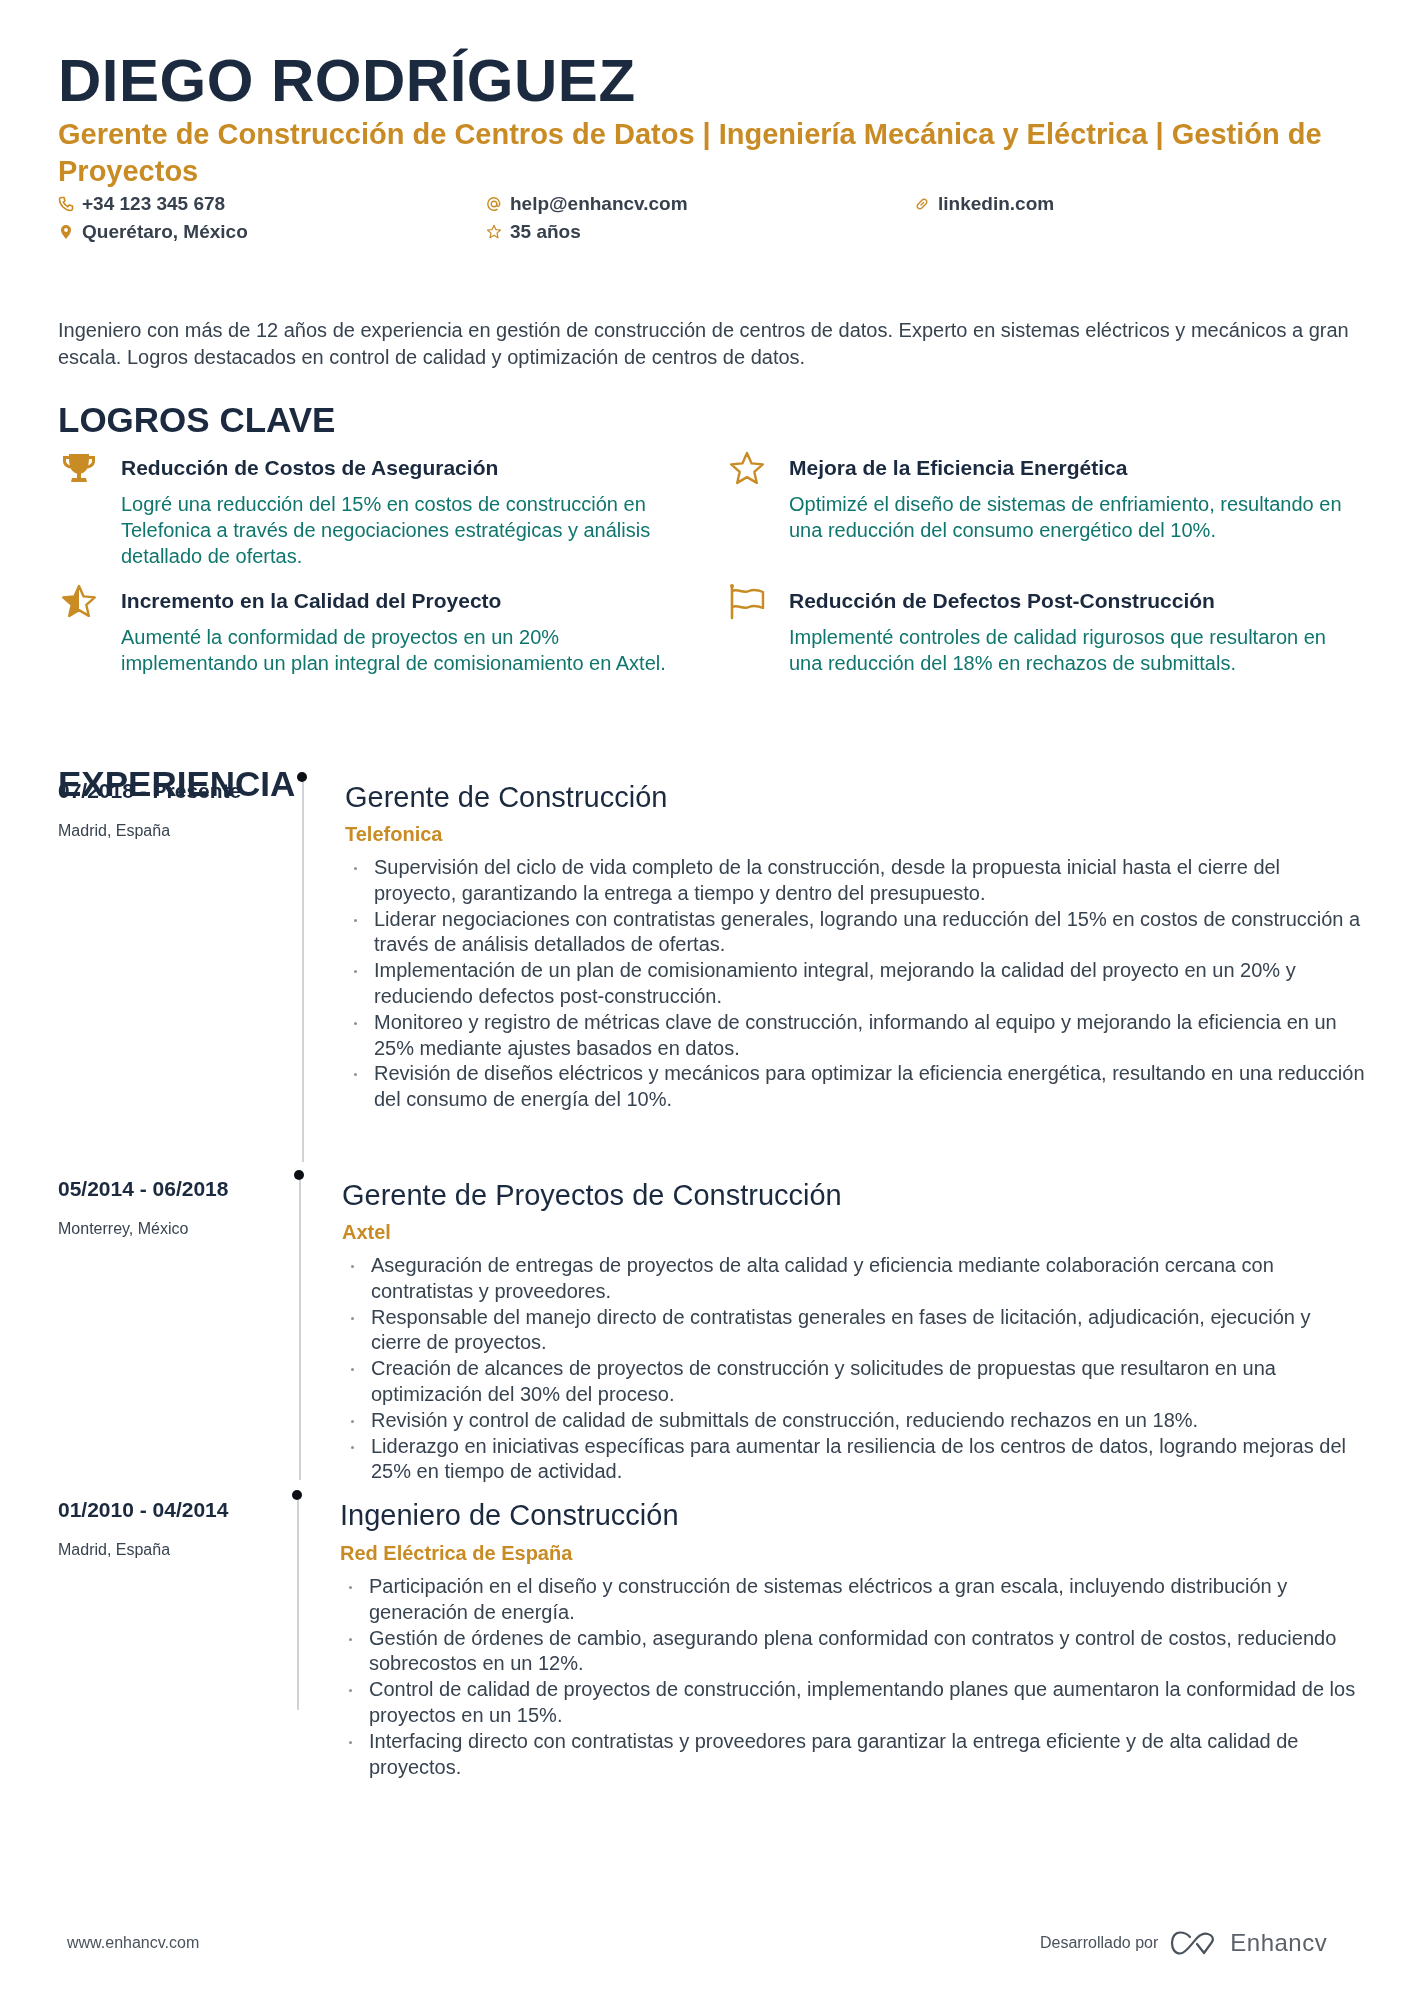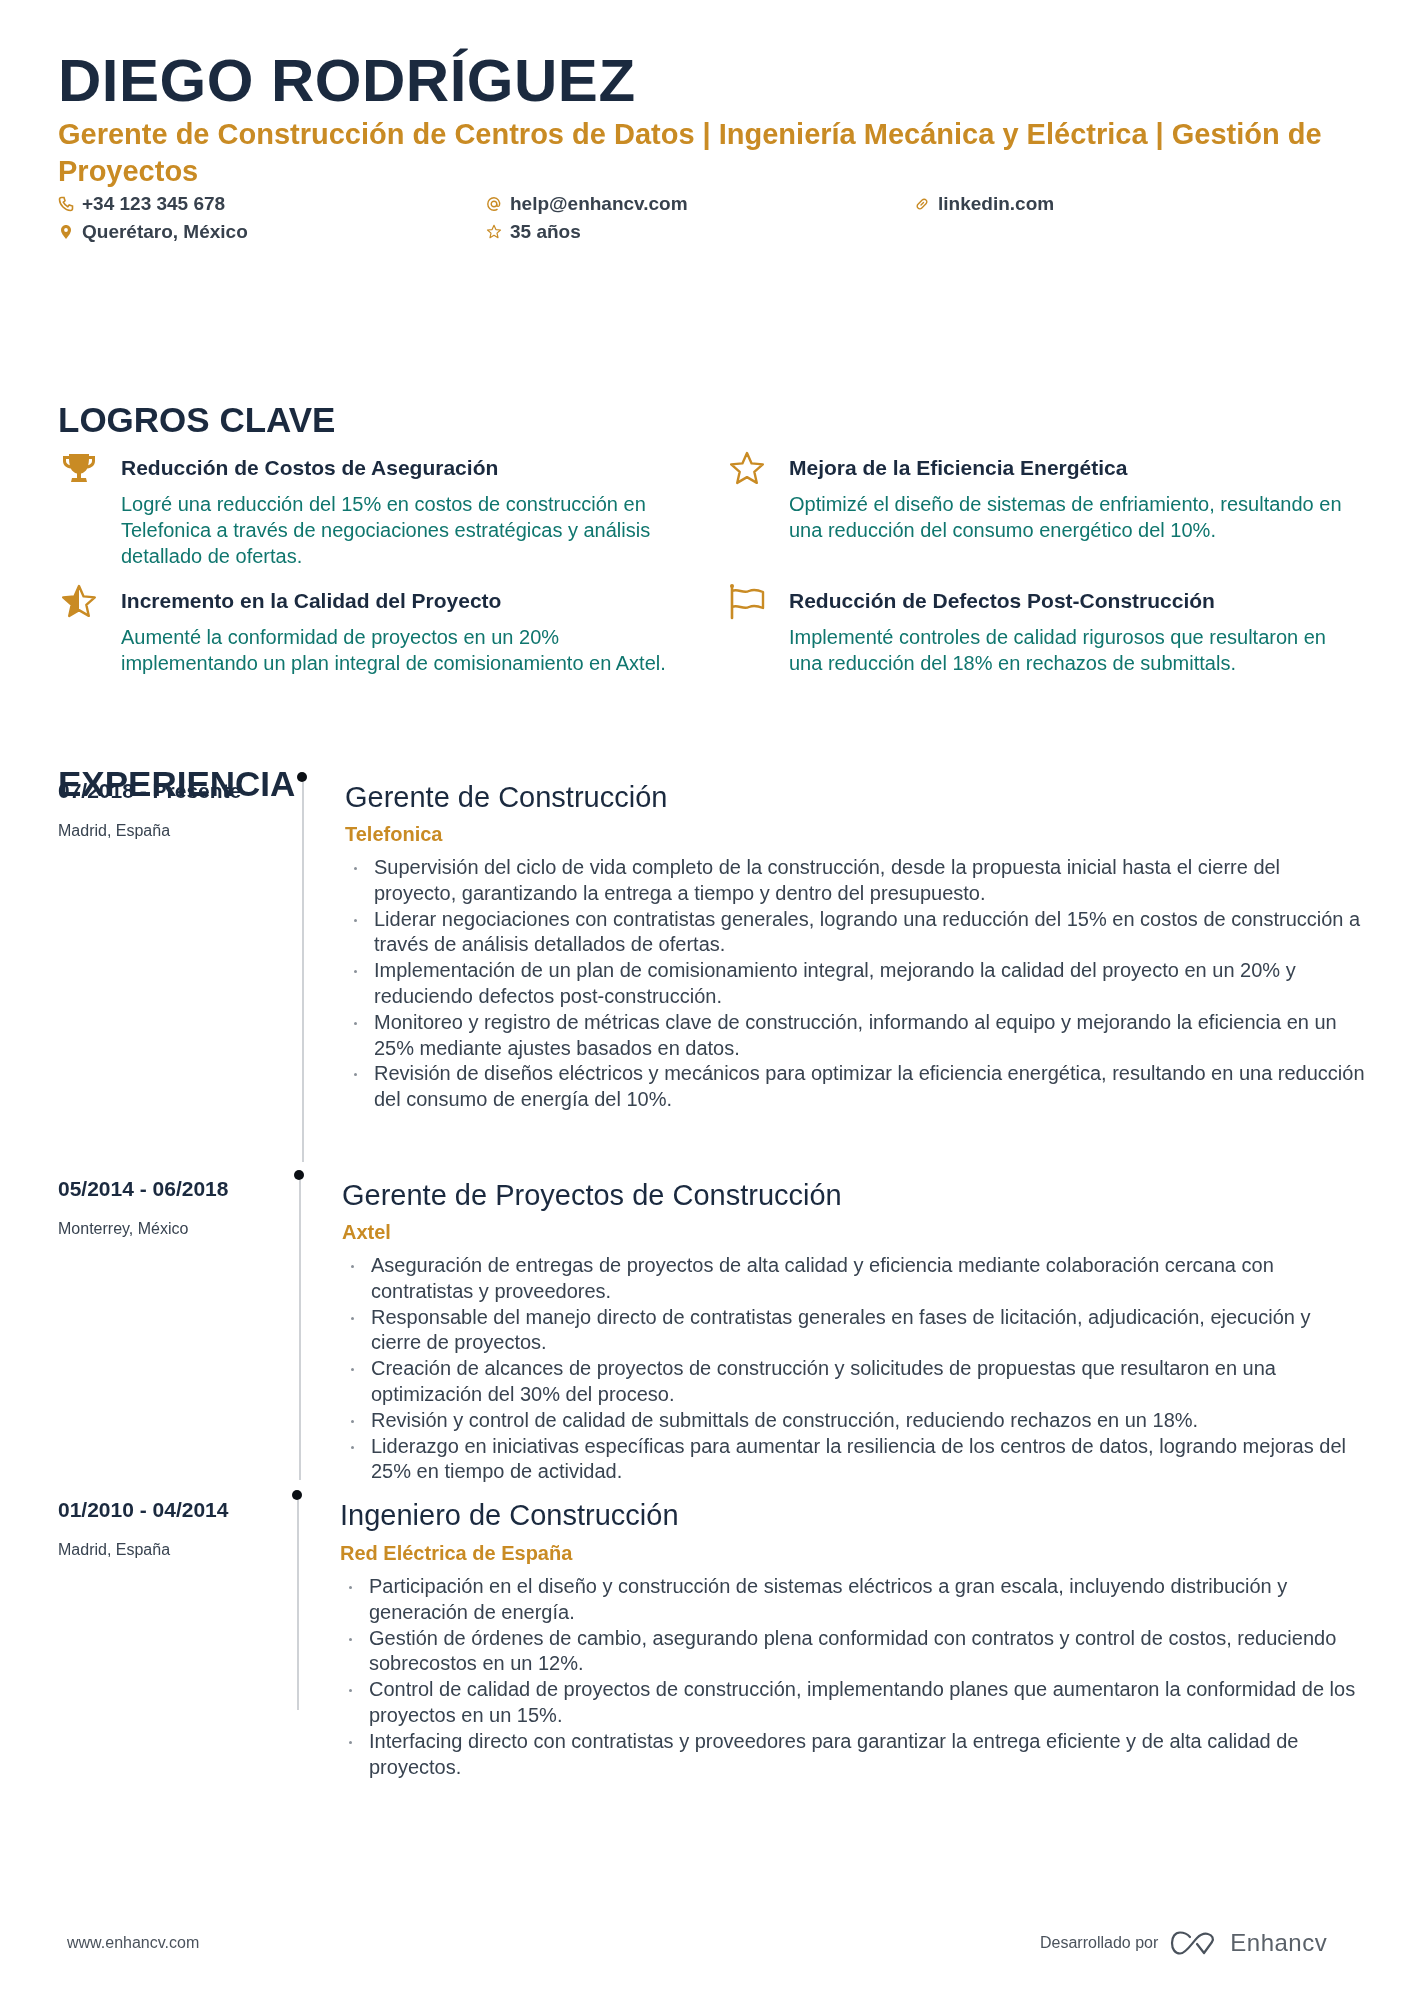--- a/index.html
+++ b/index.html
@@ -148,20 +148,21 @@
     <div class="contact">
       <span class="ico">
         <svg viewBox="0 0 16 16">
             <path d="M8 1.3 L9.9 5.6 L14.5 6 L11 9.1 L12 13.7 L8 11.3 L4 13.7 L5 9.1 L1.5 6 L6.1 5.6 Z" fill="none" stroke="#c98b24" stroke-width="1.2" stroke-linejoin="round"></path>
           </svg>
       </span>
       <span>35 años</span>
     </div>
   </div>
 
+  <div class="profile-text">Ingeniero con más de 12 años de experiencia en gestión de construcción de centros de datos. Experto en sistemas eléctricos y mecánicos a gran escala. Logros destacados en control de calidad y optimización de centros de datos.</div>
 
   <div class="section-title" style="top:400px;">LOGROS CLAVE</div>
 
   <div class="ach" style="left:60px; top:450px;">
     <span class="ach-icon">
       <svg viewBox="0 0 38 38">
           <path d="M9 4 L29 4 L29 6 L35 6 L35 11 C35 15.5 31.5 18 27.2 18.5 C25.8 21.3 23.5 23 21 23.5 L21 28 L26 28 L27 32 L11 32 L12 28 L17 28 L17 23.5 C14.5 23 12.2 21.3 10.8 18.5 C6.5 18 3 15.5 3 11 L3 6 L9 6 Z M6 9 L6 11 C6 13 7.5 14.6 9.8 15.2 C9.3 13.3 9.1 11.2 9 9 Z M32 9 L29 9 C28.9 11.2 28.7 13.3 28.2 15.2 C30.5 14.6 32 13 32 11 Z" fill="#c98b24" fill-rule="evenodd"></path>
         </svg>
     </span>
     <div class="ach-title">Reducción de Costos de Aseguración</div>

